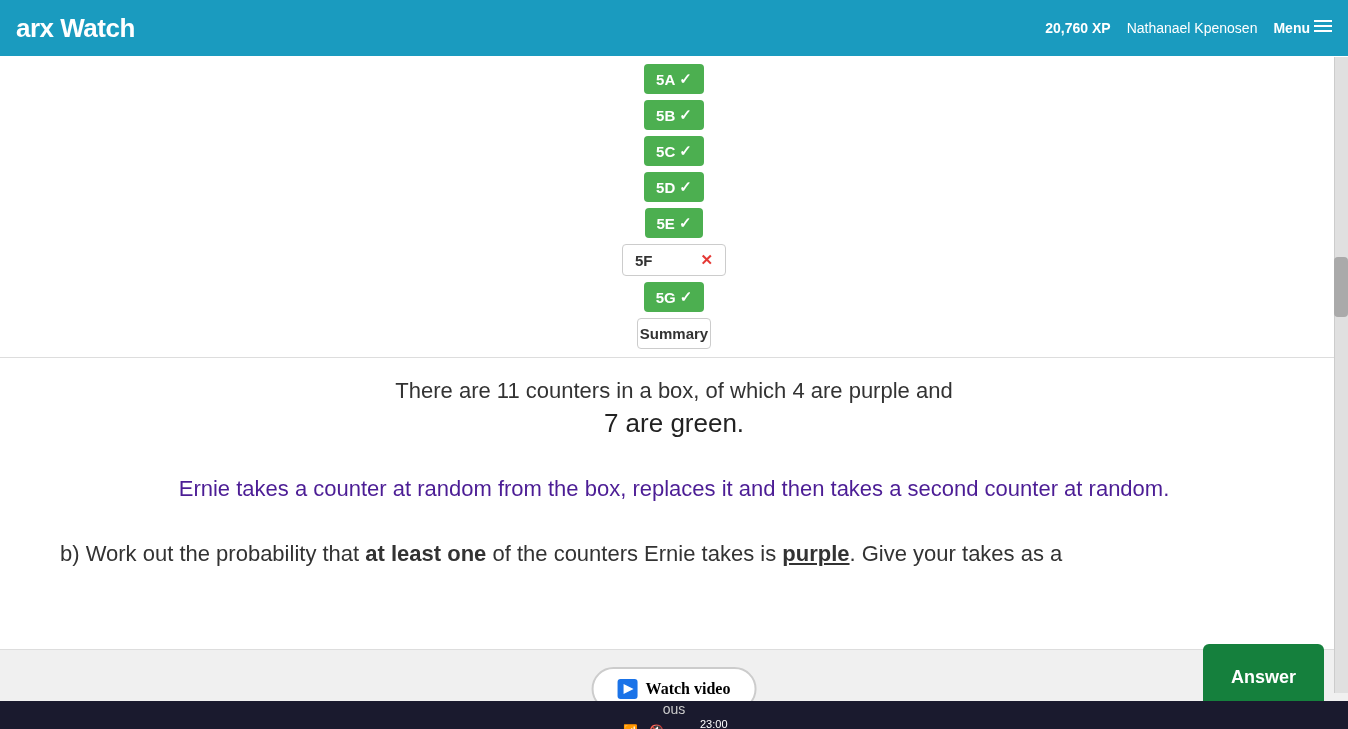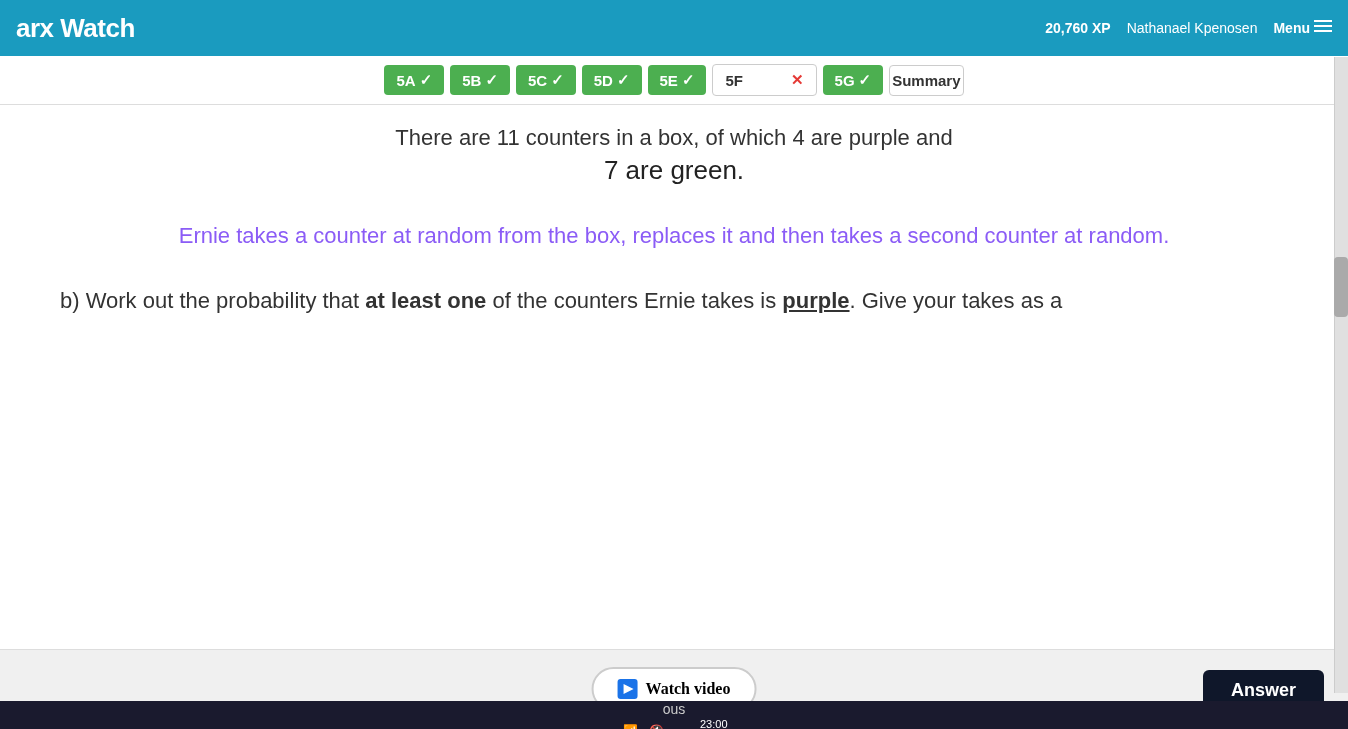--- a/index.html
+++ b/index.html
@@ -67,20 +67,21 @@
     
     .tabs-row {
       background: white;
       border-bottom: 1px solid #ddd;
       display: flex;
       align-items: center;
       padding: 8px 16px;
       gap: 6px;
       justify-content: center;
       flex-wrap: nowrap;
+      flex-direction: column;
     }
     .tab {
       display: inline-flex;
       align-items: center;
       gap: 4px;
       padding: 6px 12px;
       border-radius: 4px;
       font-size: 15px;
       font-weight: bold;
       cursor: pointer;
@@ -115,21 +116,21 @@
     
     .main-content {
       background: white;
       padding: 20px 60px 20px 60px;
       position: relative;
       min-height: 560px;
     }
 
     .question-body {
       font-size: 22px;
-      color: #8b5cf6;
+      color: #4c1d95;
       text-align: center;
       line-height: 1.6;
       margin-bottom: 30px;
     }
 
     .sub-question {
       font-size: 22px;
       color: #333;
       text-align: center;
       line-height: 1.6;
@@ -195,25 +196,25 @@
     }
     .play-icon::after {
       content: '';
       border-style: solid;
       border-width: 5px 0 5px 10px;
       border-color: transparent transparent transparent white;
       margin-left: 2px;
     }
 
     .answer-btn {
-      background: #0f172a;
+      background: #15803d;
       color: white;
       border: none;
       border-radius: 6px;
-      padding: 10px 28px;
+      padding: 23px 28px;
       font-size: 18px;
       font-weight: bold;
       cursor: pointer;
       position: absolute;
       right: 24px;
       bottom: 18px;
       margin-left: 32px;
     }
 
     

